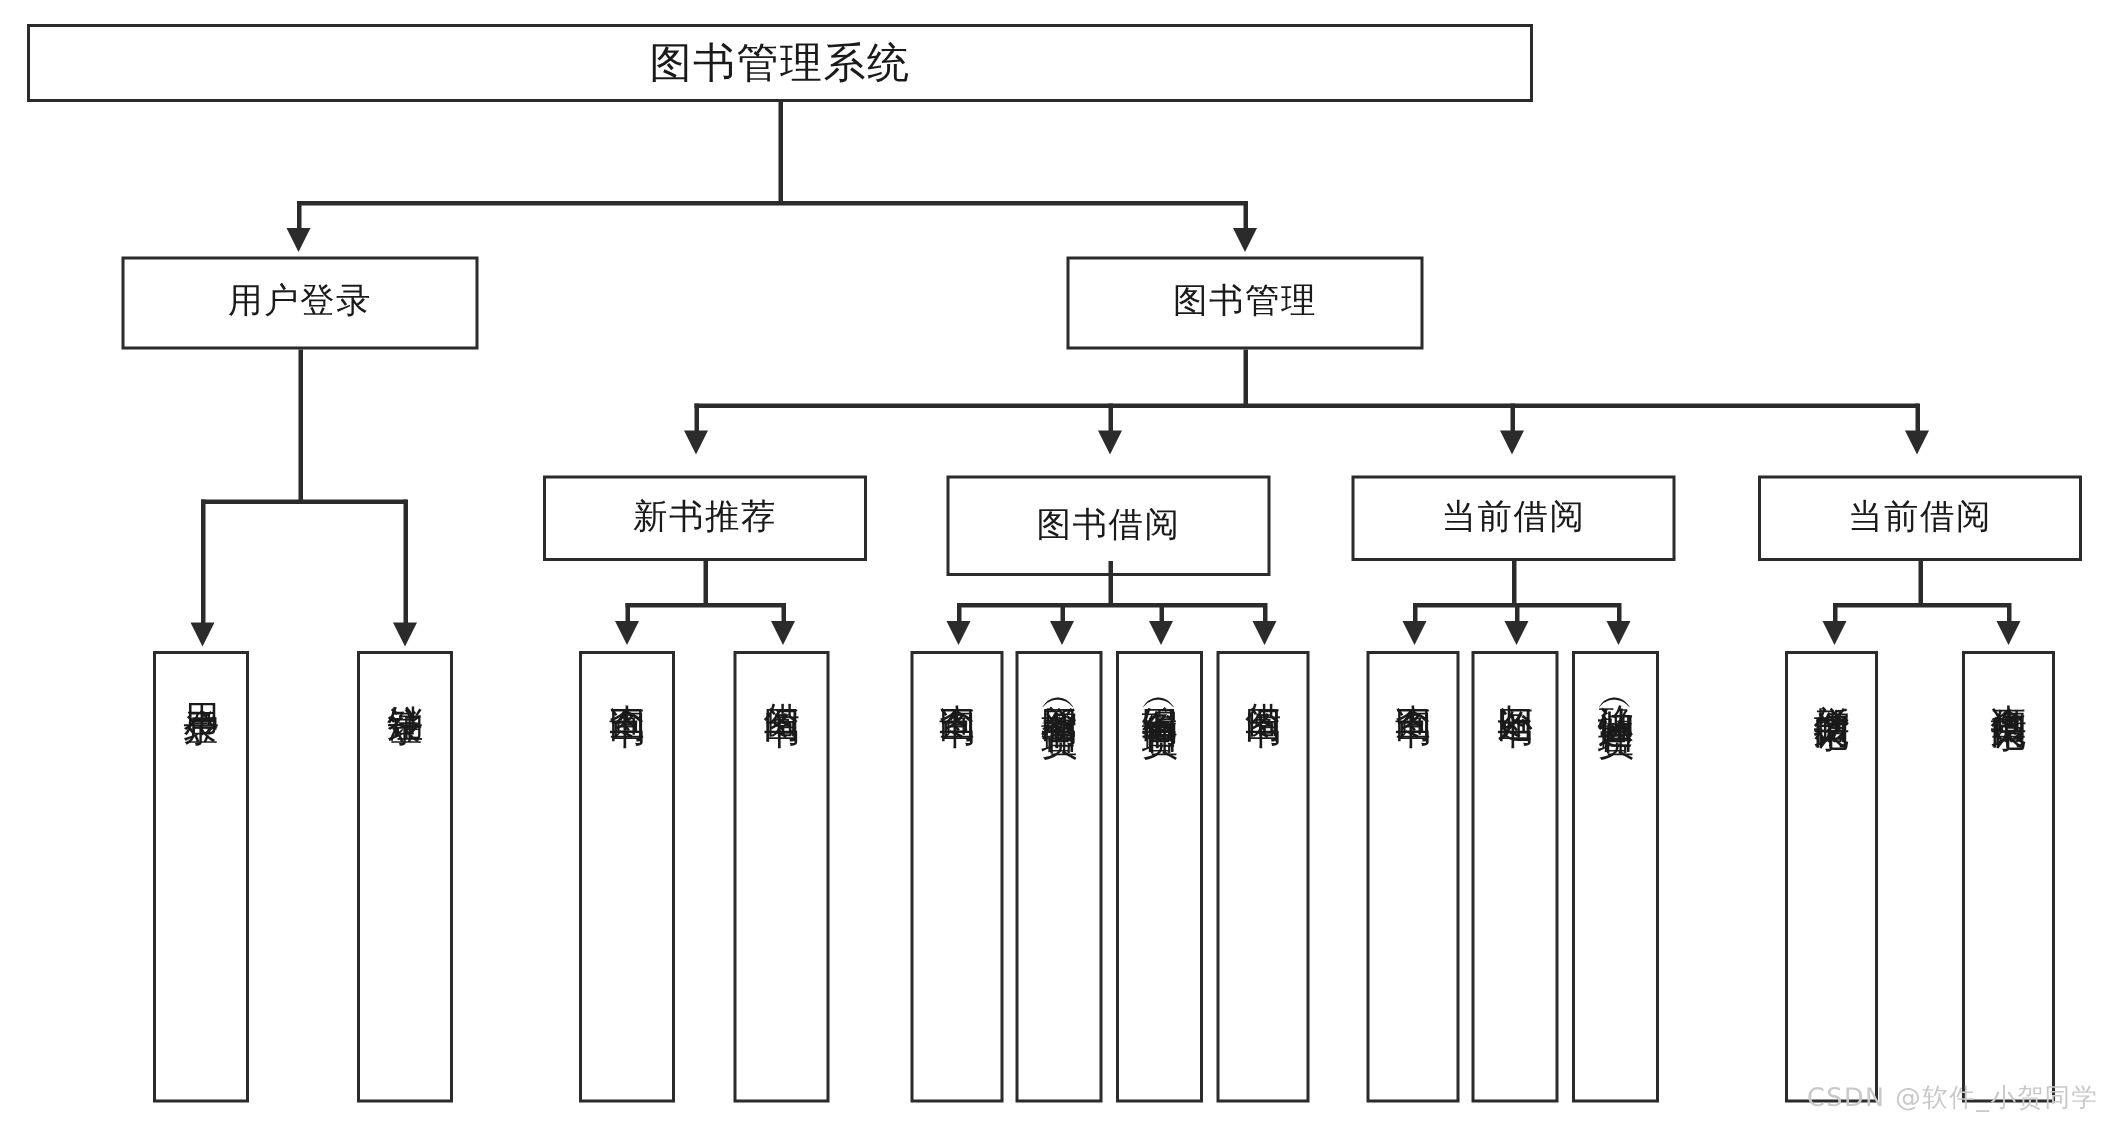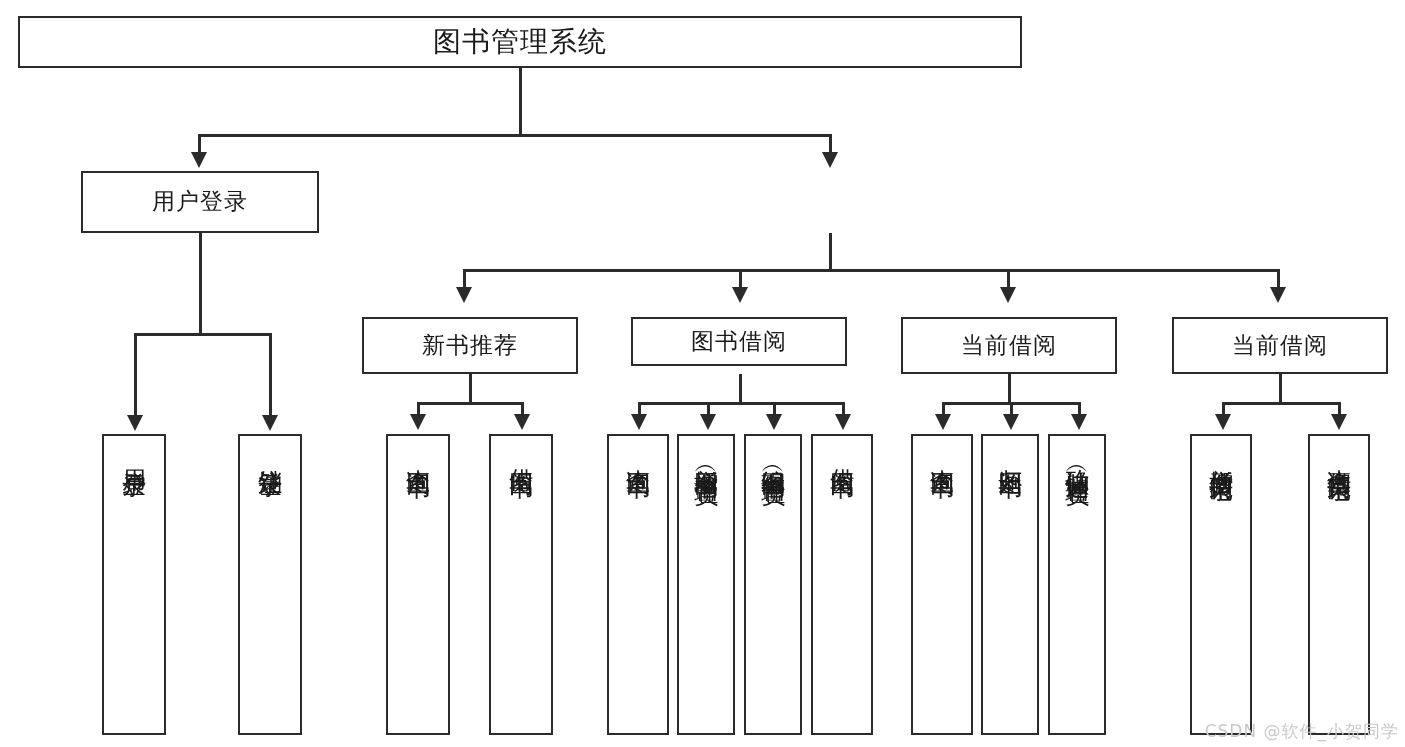--- a/index.html
+++ b/index.html
@@ -90,20 +90,23 @@
   <div class="vline" style="left:198px;top:134px;height:20px;"></div>
   <div class="arrow" style="left:191px;top:152px;"></div>
 
   <div class="vline" style="left:829px;top:134px;height:20px;"></div>
   <div class="arrow" style="left:822px;top:152px;"></div>
 
   <div class="node h" style="left:81px;top:171px;width:238px;height:62px;">
     <span>用户登录</span>
   </div>
 
+  <div class="node h" style="left:711px;top:171px;width:238px;height:62px;">
+    <span>图书管理</span>
+  </div>
 
   <div class="vline" style="left:199px;top:233px;height:102px;"></div>
   <div class="hline" style="left:134px;top:333px;width:137px;height:2.5px;"></div>
   <div class="vline" style="left:134px;top:333px;height:84px;"></div>
   <div class="arrow" style="left:127px;top:415px;"></div>
   <div class="vline" style="left:269px;top:333px;height:84px;"></div>
   <div class="arrow" style="left:262px;top:415px;"></div>
 
   <div class="vline" style="left:829px;top:233px;height:38px;"></div>
   <div class="hline" style="left:463px;top:269px;width:816px;height:2.5px;"></div>
@@ -116,21 +119,21 @@
 
   <div class="vline" style="left:1007px;top:269px;height:20px;"></div>
   <div class="arrow" style="left:1000px;top:287px;"></div>
 
   <div class="vline" style="left:1277px;top:269px;height:20px;"></div>
   <div class="arrow" style="left:1270px;top:287px;"></div>
 
   <div class="node h" style="left:362px;top:317px;width:216px;height:57px;">
     <span>新书推荐</span>
   </div>
-  <div class="node h" style="left:631px;top:317px;width:216px;height:49px;">
+  <div class="node h" style="left:631px;top:317px;width:216px;height:67px;">
     <span>图书借阅</span>
   </div>
   <div class="node h" style="left:901px;top:317px;width:216px;height:57px;">
     <span>当前借阅</span>
   </div>
   <div class="node h" style="left:1172px;top:317px;width:216px;height:57px;">
     <span>当前借阅</span>
   </div>
 
   <div class="vline" style="left:469px;top:374px;height:30px;"></div>

